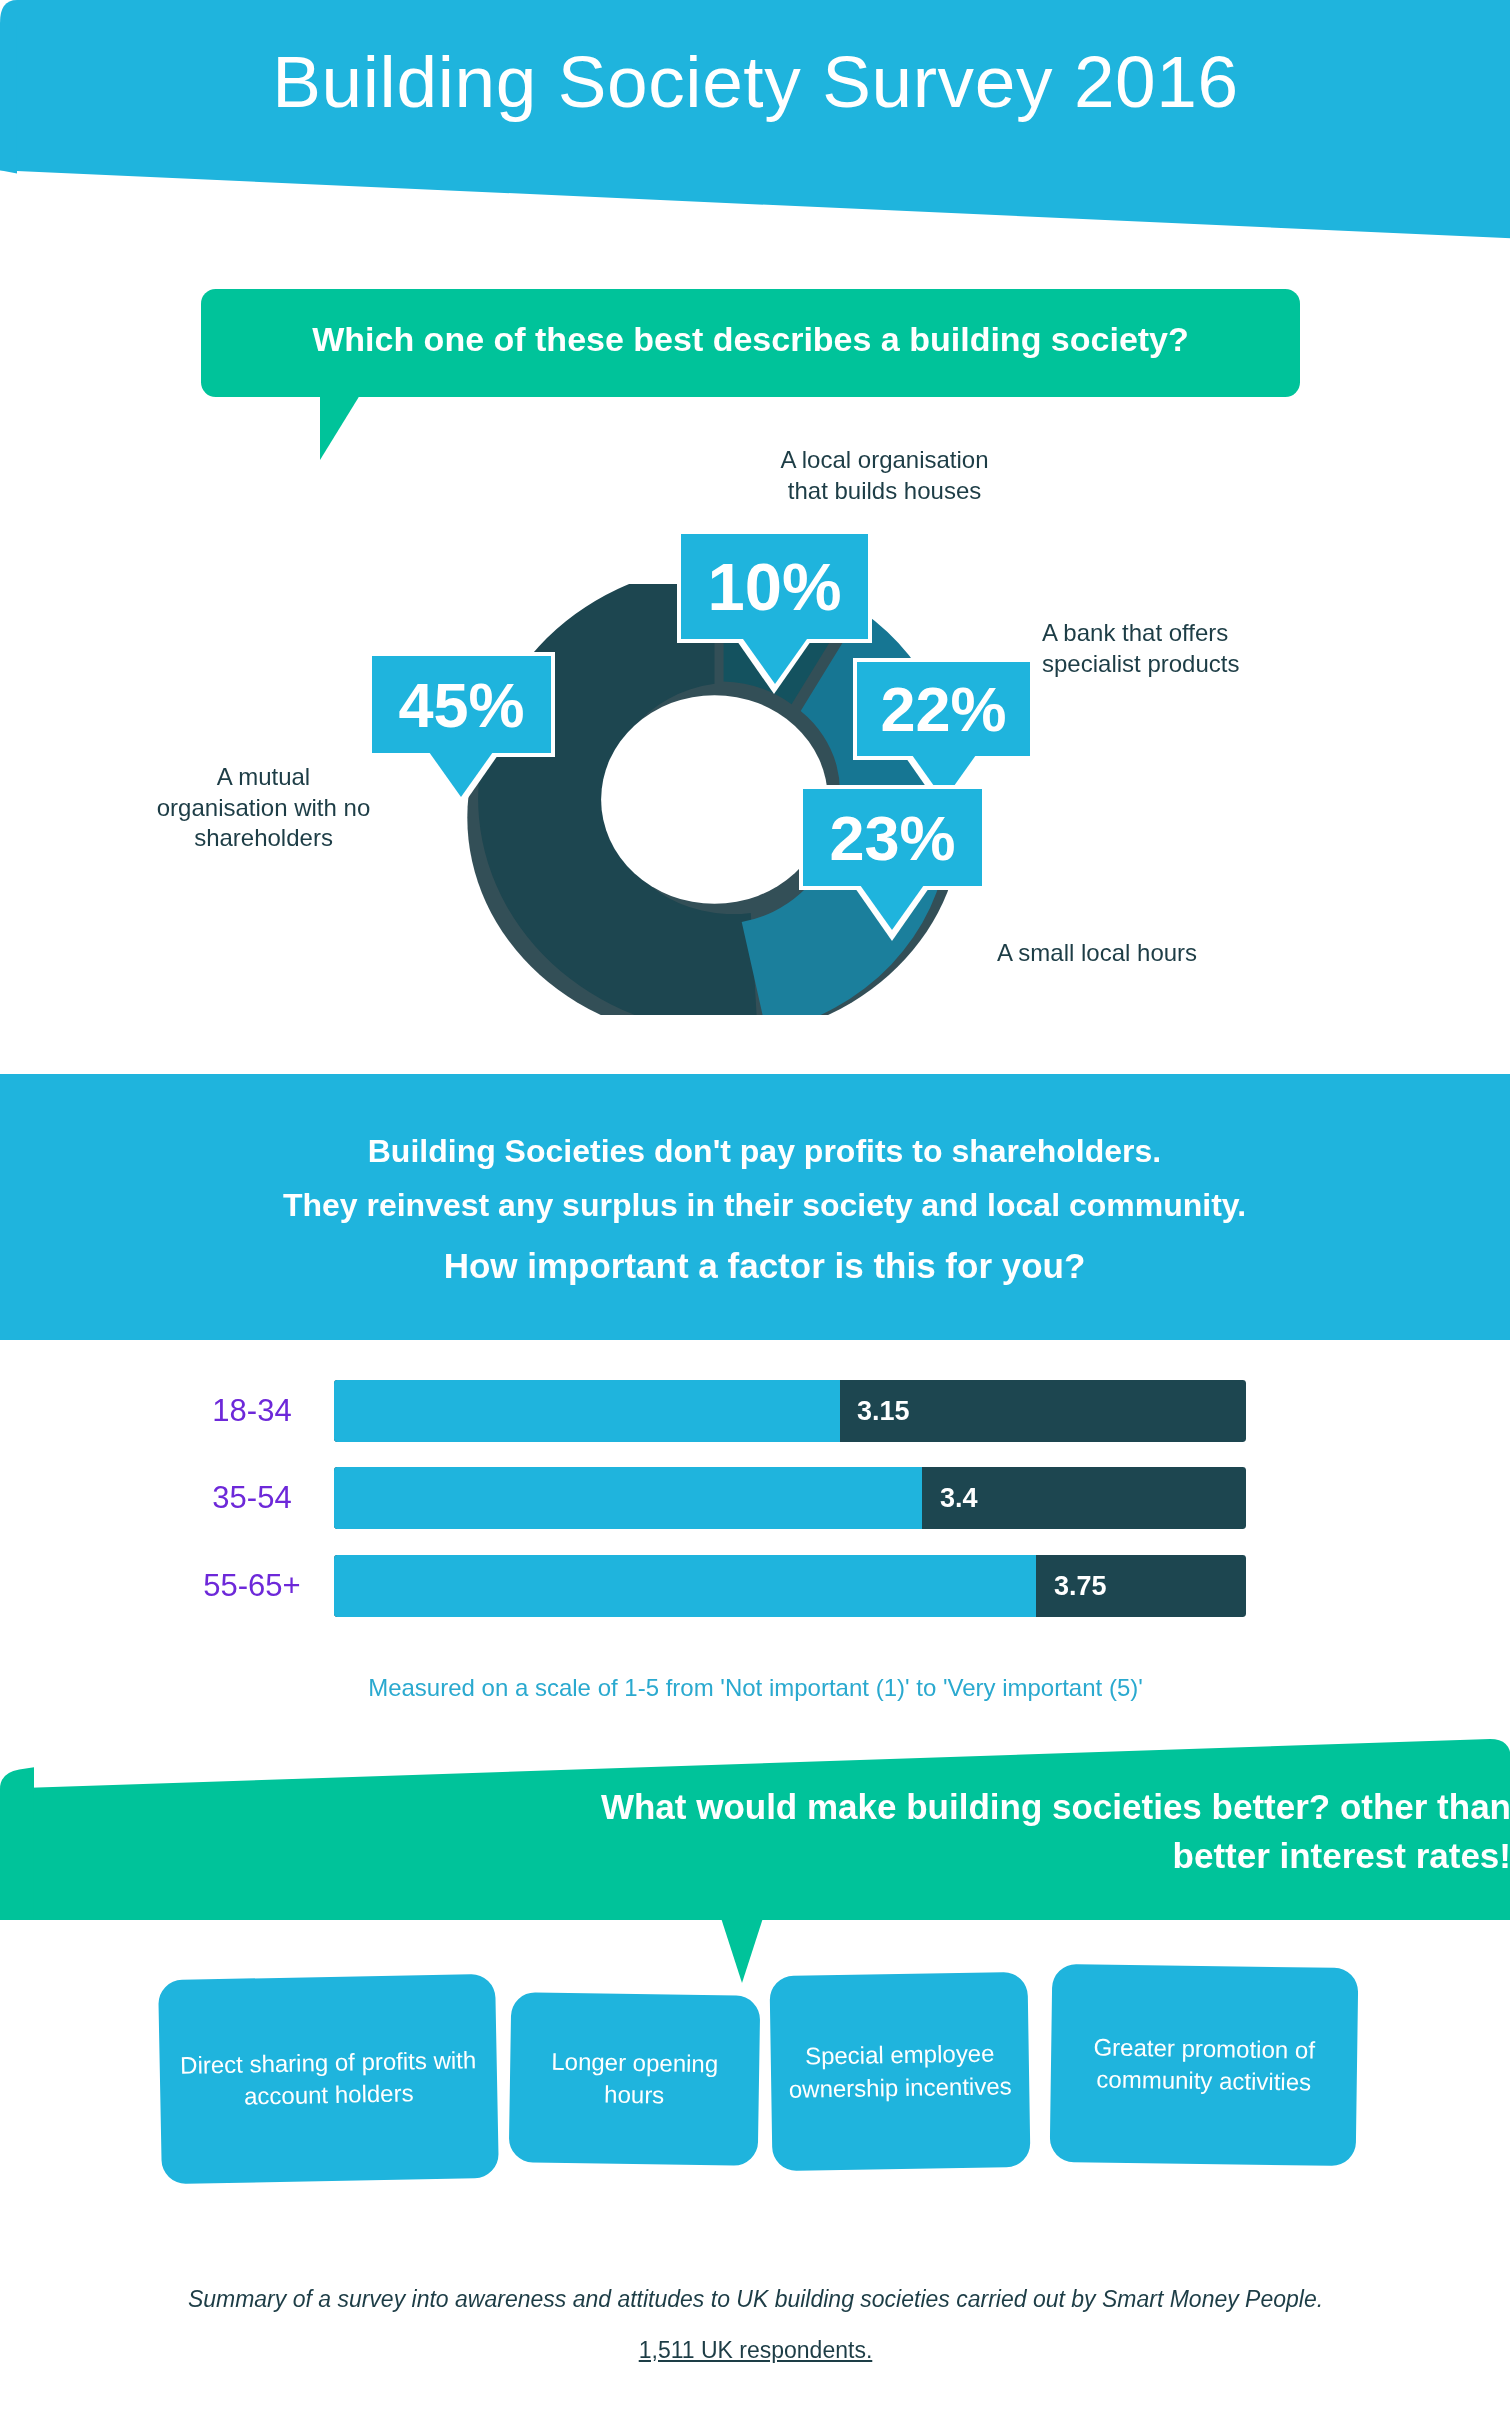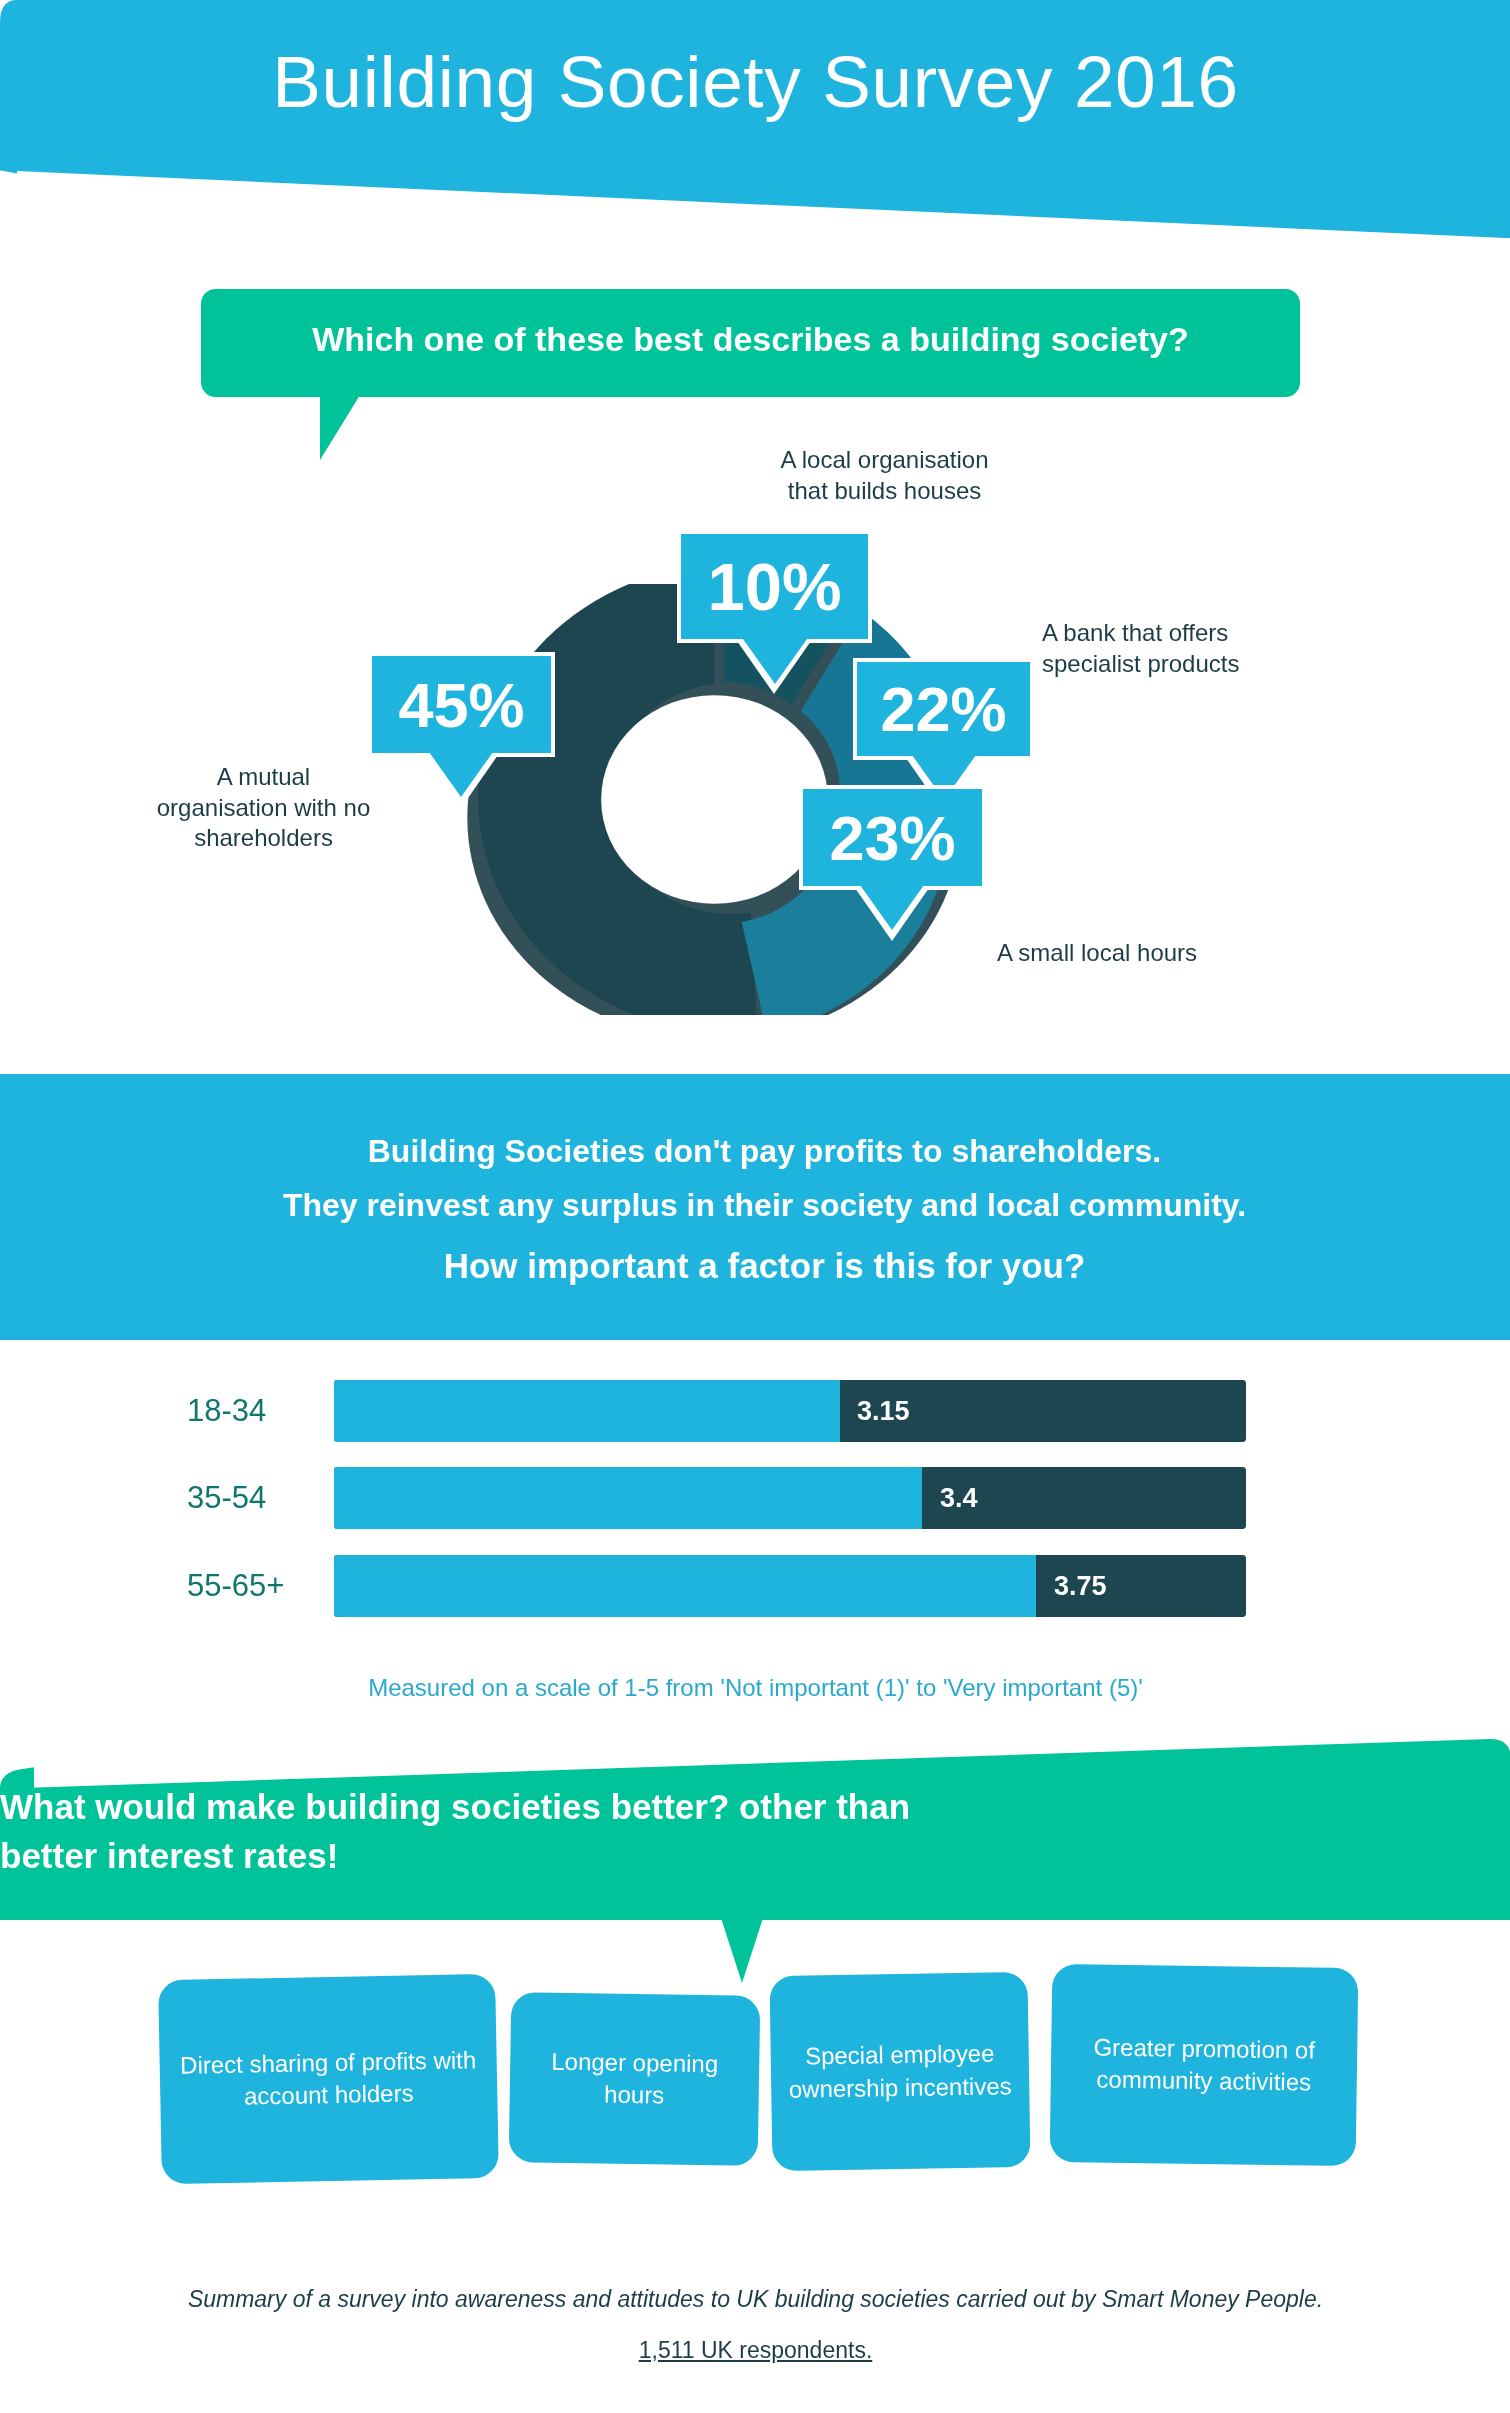--- a/index.html
+++ b/index.html
@@ -72,42 +72,42 @@
   #mid-banner { position:absolute; left:0; top:1074px; width:1511px; height:266px;
                 background:#1fb4dd; }
   .mid-line { position:absolute; left:0; width:1511px; text-align:center;
               color:#ffffff; font-weight:bold;margin-left:9px; }
   #mid-l1 { top:1133px; font-size:32px; }
   #mid-l2 { top:1187px; font-size:32px; }
   #mid-l3 { top:1246px; font-size:35px; }
 
   
   .bar-row { position:absolute; height:62px; }
-  .bar-label { position:absolute; width:130px; text-align:left;
-               color:#0f766e; font-size:31px; line-height:62px; }
+  .bar-label { position:absolute; width:130px; text-align:center;
+               color:#6d28d9; font-size:31px; line-height:62px; }
   .bar-track { position:absolute; left:334px; width:912px; height:62px;
                background:#1d4650; border-radius:3.4px; overflow:hidden; }
   .bar-fill { position:absolute; left:0; top:0; height:62px; background:#1fb4dd; }
   .bar-value { position:absolute; color:#ffffff; font-size:27px; font-weight:bold;
                line-height:62px; }
 
   #row1 { top:1380px; } #row2 { top:1467px; } #row3 { top:1555px; }
   #lab1,#lab2,#lab3 { left:187px; }
   #lab1 { top:1380px; } #lab2 { top:1467px; } #lab3 { top:1555px; }
 
   #scale-note { position:absolute; left:0; top:1674px; width:1511px; text-align:center;
                 color:#2aa9cf; font-size:24px; }
 
   
   #q2-banner { position:absolute; left:0; top:1739px; width:1511px; height:181px; }
   #q2-banner svg { display:block; width:100%; height:100%; }
   #q2-tail { position:absolute; left:721px; top:1918px; width:0; height:0;
              border-left:21.5px solid transparent; border-right:21.5px solid transparent;
              border-top:65px solid #00c39a; }
-  .q2-line { position:absolute; left:0; width:1511px; text-align:left;
+  .q2-line { position:absolute; left:0; width:1511px; text-align:right;
              color:#ffffff; font-weight:bold; font-size:35px; }
   #q2-l1 { top:1787px; } #q2-l2 { top:1836px; }
 
   
   .card { position:absolute; background:#1fb4dd; border-radius:24px;
           color:#ffffff; font-size:24px; line-height:1.35; text-align:center;
           display:flex; align-items:center; justify-content:center; padding:0 14.7px; }
   #card1 { left:160px;  top:1977px; width:337px; height:204px; transform:rotate(-1.1deg); }
   #card2 { left:510px;  top:1994px; width:249px; height:170px; transform:rotate(0.9deg); }
   #card3 { left:771px; top:1974px; width:258px; height:195px; transform:rotate(-0.9deg); }

